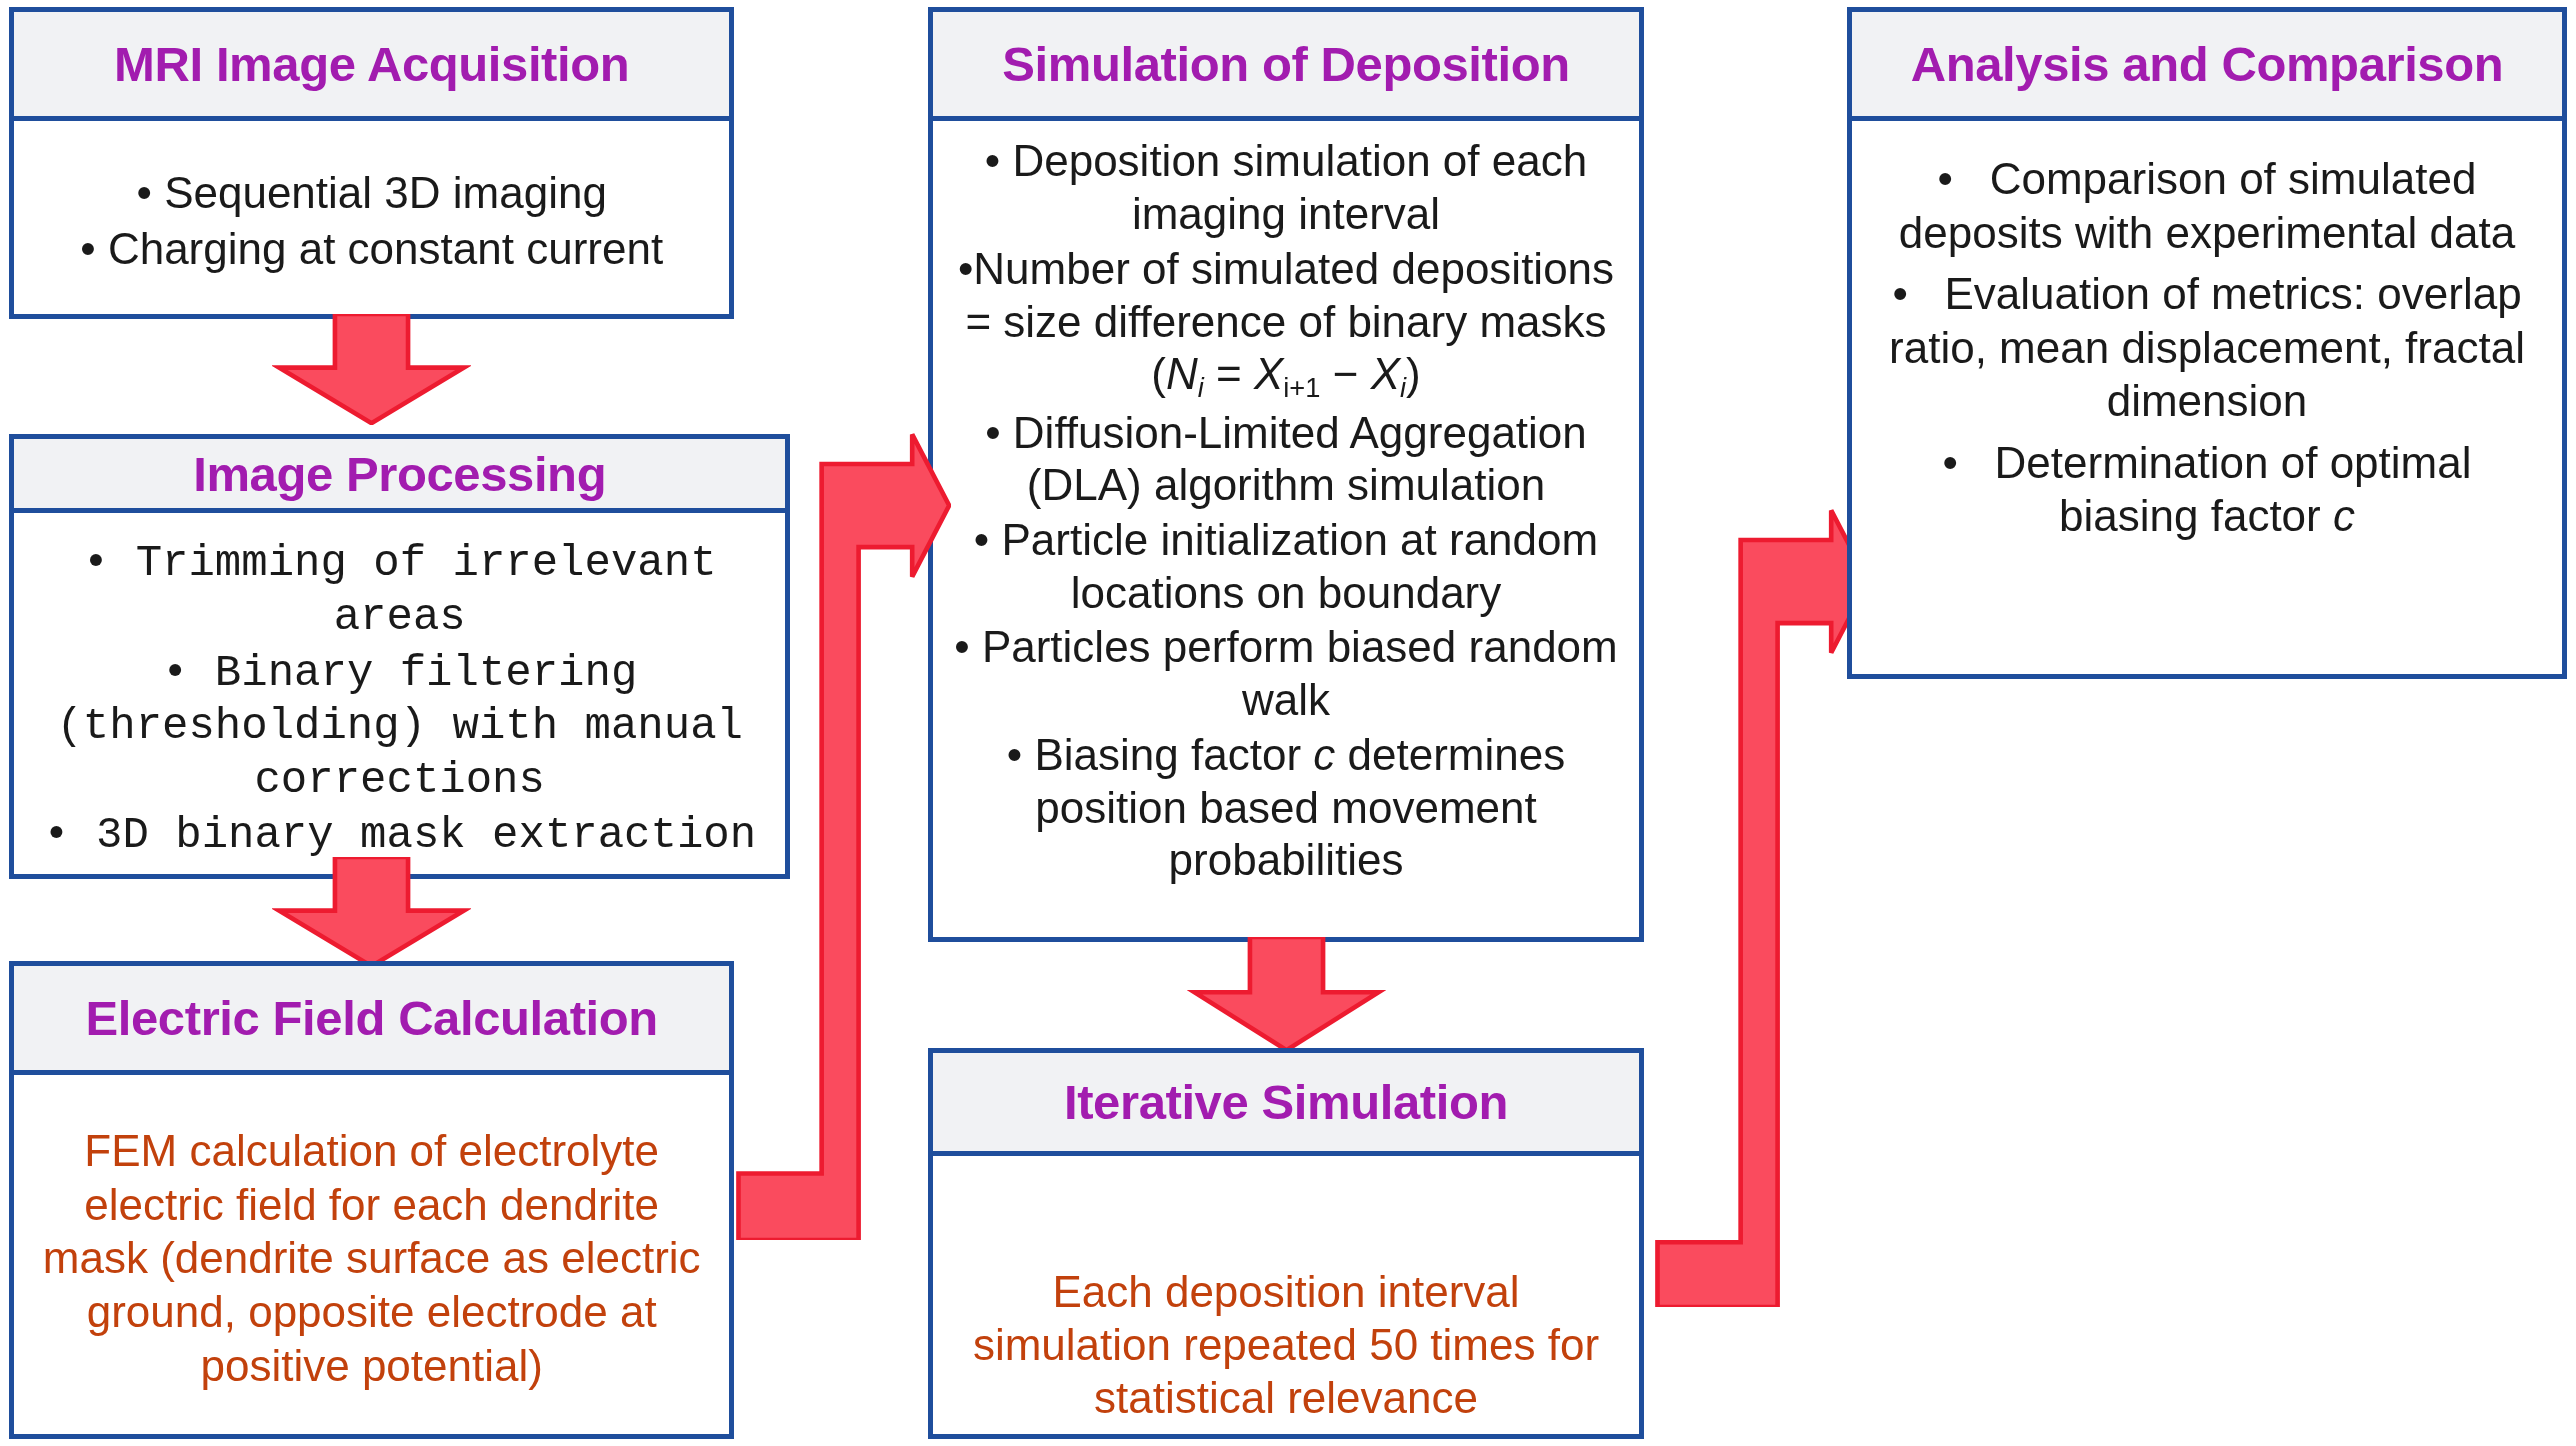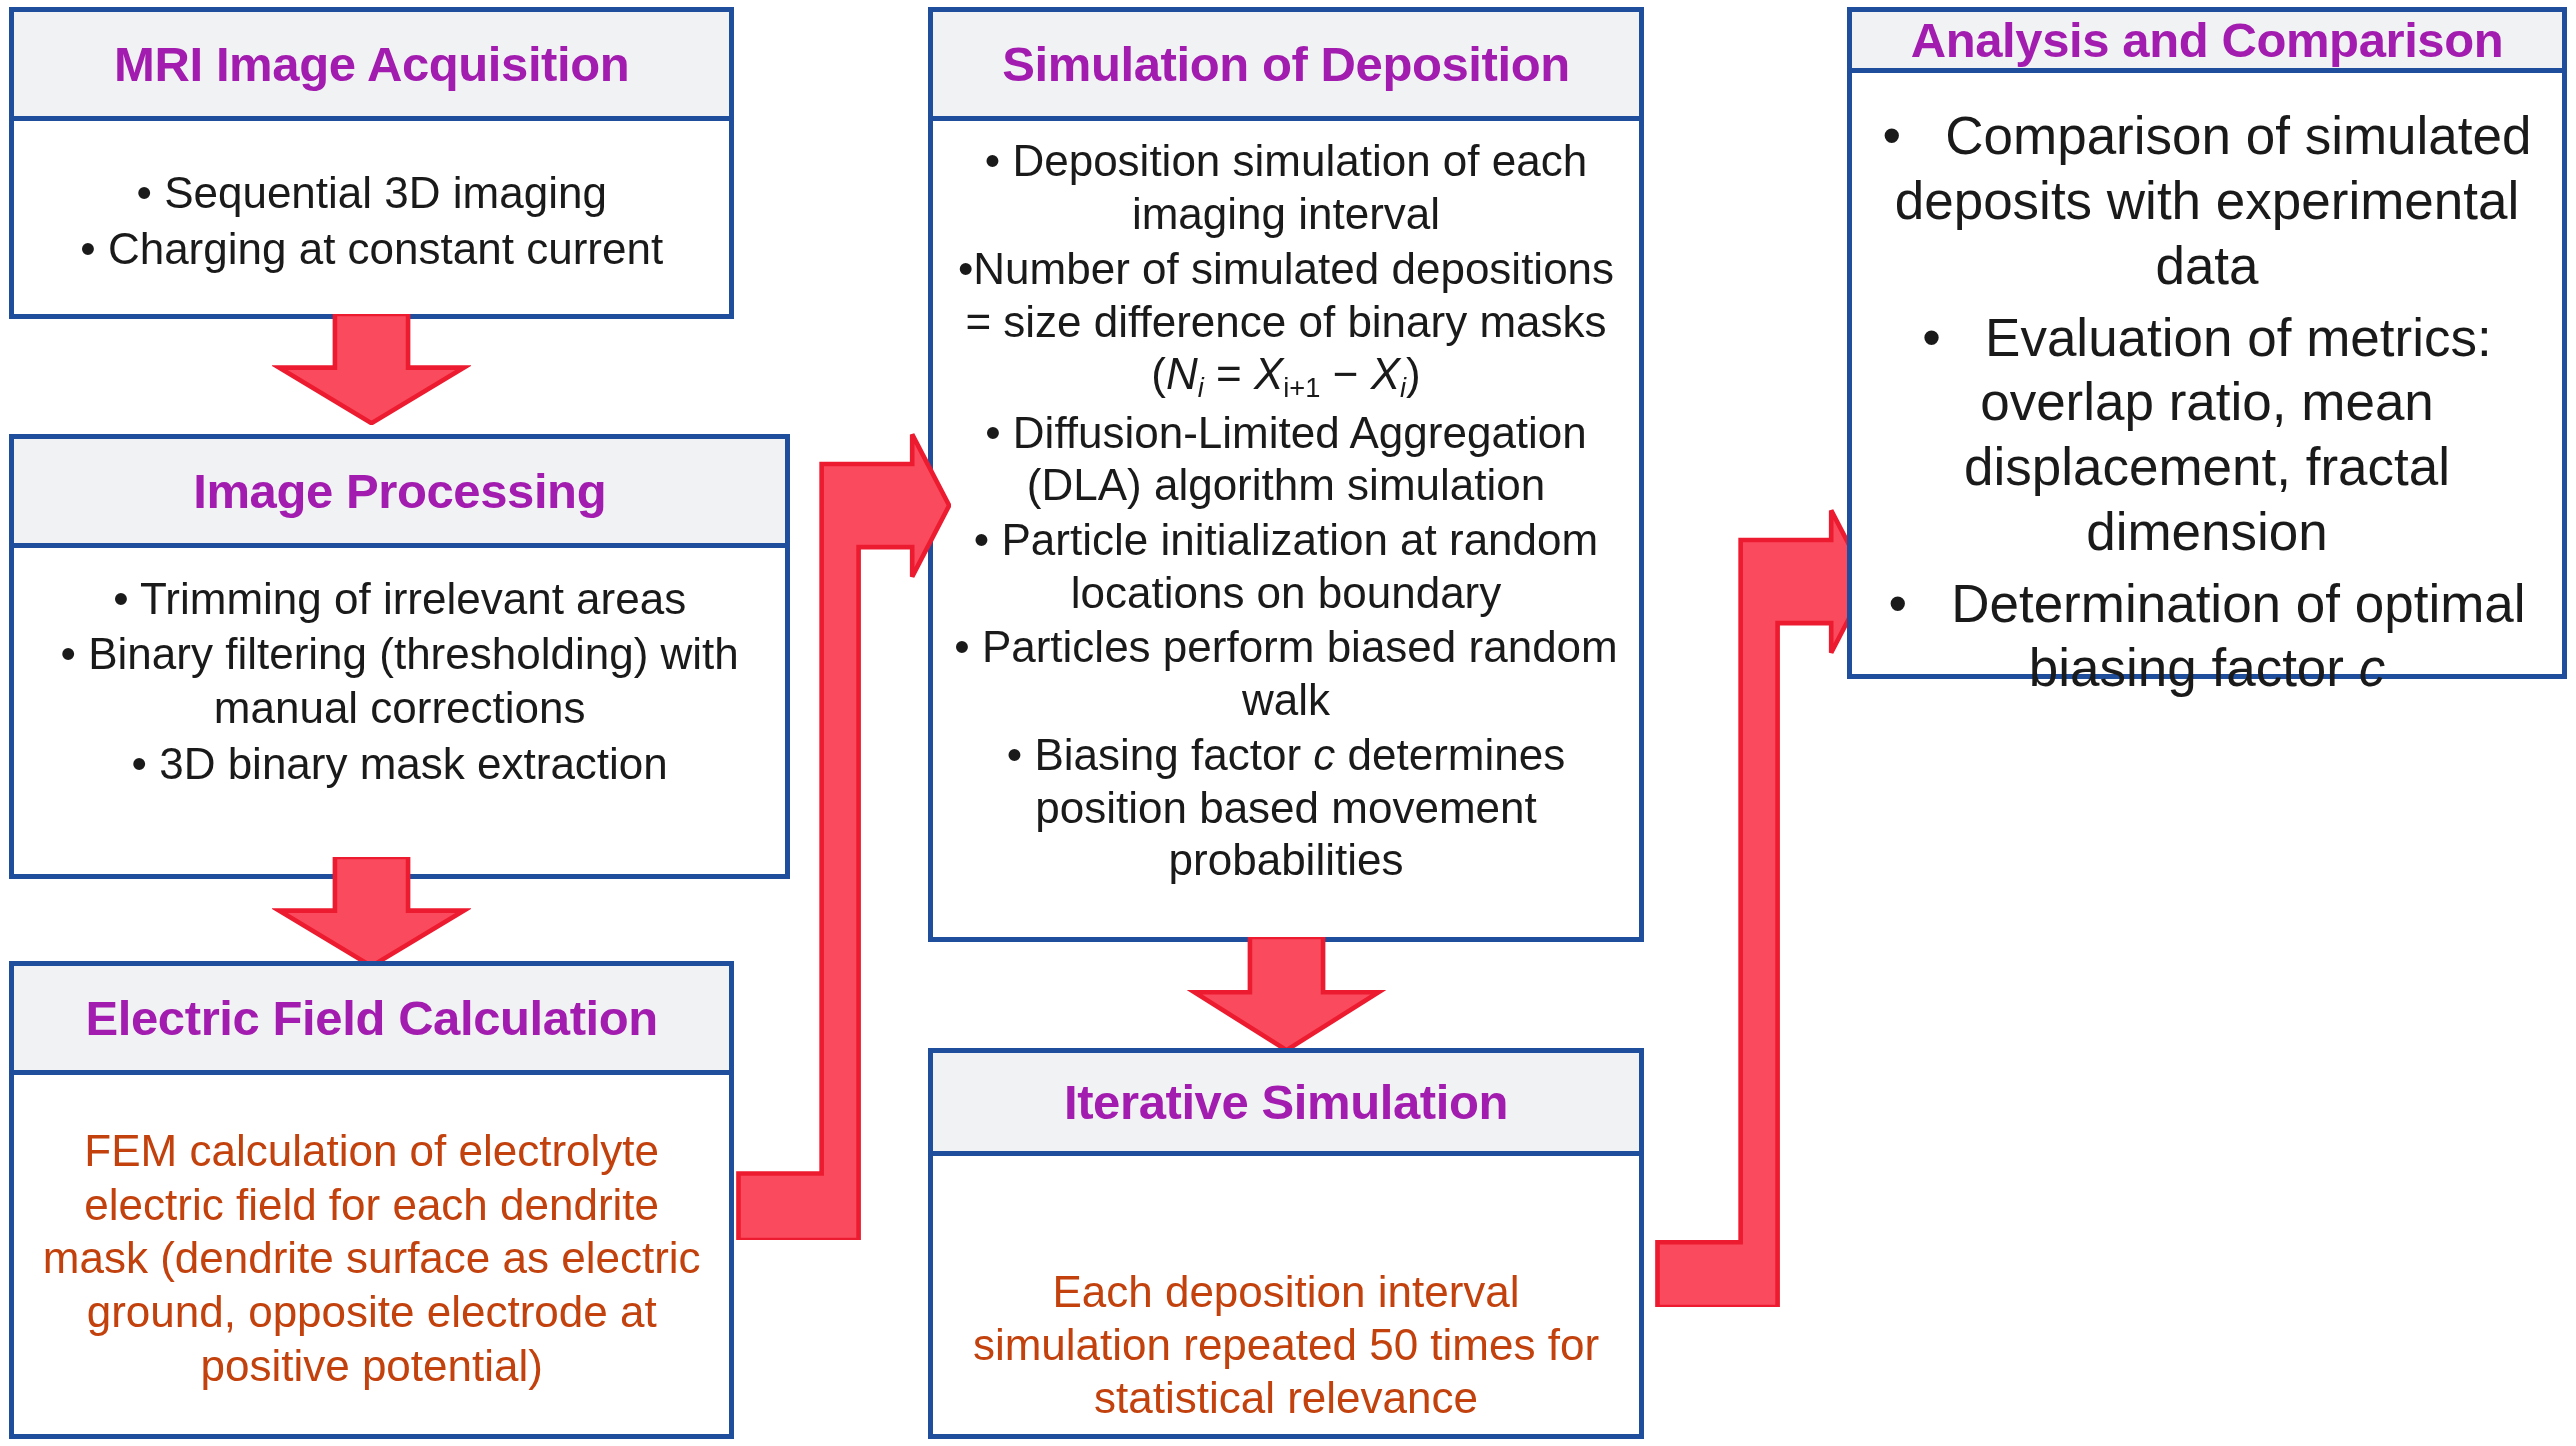--- a/index.html
+++ b/index.html
@@ -71,21 +71,21 @@
   }
 
   
   .col-left .node-header { font-size: 49px; }
   .col-left .node-body   { font-size: 44px; line-height: 1.22; }
 
   .col-mid .node-header  { font-size: 49px; }
   .col-mid .node-body    { font-size: 44px; line-height: 1.20; }
 
   .col-right .node-header { font-size: 49px; }
-  .col-right .node-body   { font-size: 53px; line-height: 1.22; align-items: center; }
+  .col-right .node-body   { font-size: 44px; line-height: 1.22; align-items: center; }
 
   .math { font-style: italic; }
   .math .sub {
     font-size: 0.62em;
     vertical-align: -0.28em;
     font-style: italic;
   }
   .math .sub-up {
     font-size: 0.62em;
     vertical-align: -0.28em;
@@ -121,21 +121,21 @@
   </div>
 
   <div class="arrow" style="left:272px; top:314px; width:199px; height:111px;">
     <svg viewBox="0 0 215 120" preserveAspectRatio="none">
       <polygon points="68,0 147,0 147,58 207,58 107.5,118 8,58 68,58" fill="#FA4B5E" stroke="#ED1B30" stroke-width="5" stroke-linejoin="miter"></polygon>
     </svg>
   </div>
 
   <div class="node col-left" style="left:9.2px; top:434px; width:781px; height:445px;">
     <div class="node-header" style="height:109px;">Image Processing</div>
-    <div class="node-body" style="padding-top:24px;">
+    <div class="node-body" style="padding-top:24px;font-family:Liberation Mono, monospace;">
       <ul class="bullets">
         <li>
           <span class="bullet-dot">•</span>
           <span>Trimming of irrelevant areas</span>
         </li>
         <li>
           <span class="bullet-dot">•</span>
           <span>Binary filtering (thresholding) with manual corrections</span>
         </li>
         <li>

